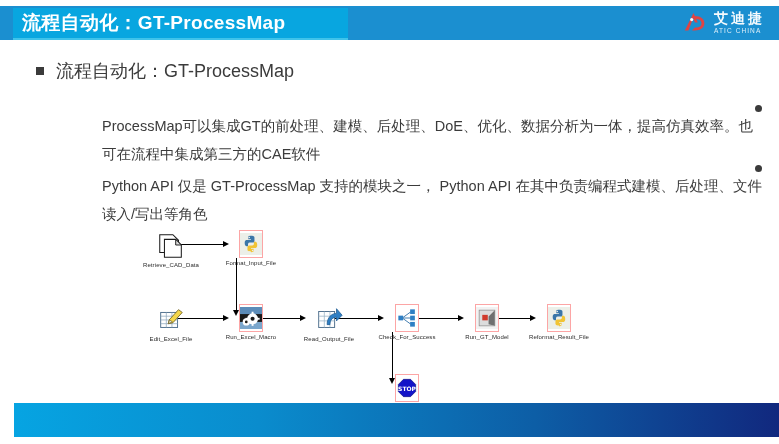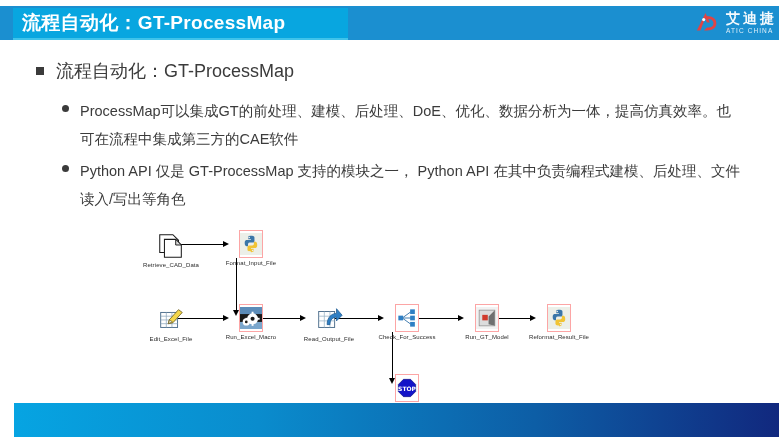--- a/index.html
+++ b/index.html
@@ -42,21 +42,21 @@
   .header-underline {
     position: absolute;
     left: 13px; top: 38px;
     width: 335px; height: 2px;
     background: #3fc3ea;
   }
 
   
   .logo {
     position: absolute;
-    right: 2px; top: 7px;
+    right: 14px; top: 7px;
     height: 31px;
     display: flex;
     align-items: center;
     gap: 6px;
     opacity: 0.96;
   }
   .logo-mark { width: 29px; height: 29px; }
   .logo-text { display: flex; flex-direction: column; justify-content: center; }
   .logo-cn {
     color: #ffffff;
@@ -90,23 +90,23 @@
     font-size: 18px;
     color: #3b3b3b;
     line-height: 26px;
     white-space: nowrap;
   }
 
   .lvl2 {
     position: absolute;
     left: 62px;
     display: flex;
-    align-items: flex-start;
-    gap: 11px;
+    align-items: flex-end;
     width: 700px;
+    flex-direction: column;
   }
   .lvl2-a { top: 97px; }
   .lvl2-b { top: 157px; }
   .lvl2-marker {
     width: 7px; height: 7px;
     border-radius: 50%;
     background: #3b3b3b;
     margin-top: 8px;
     flex: none;
   }

